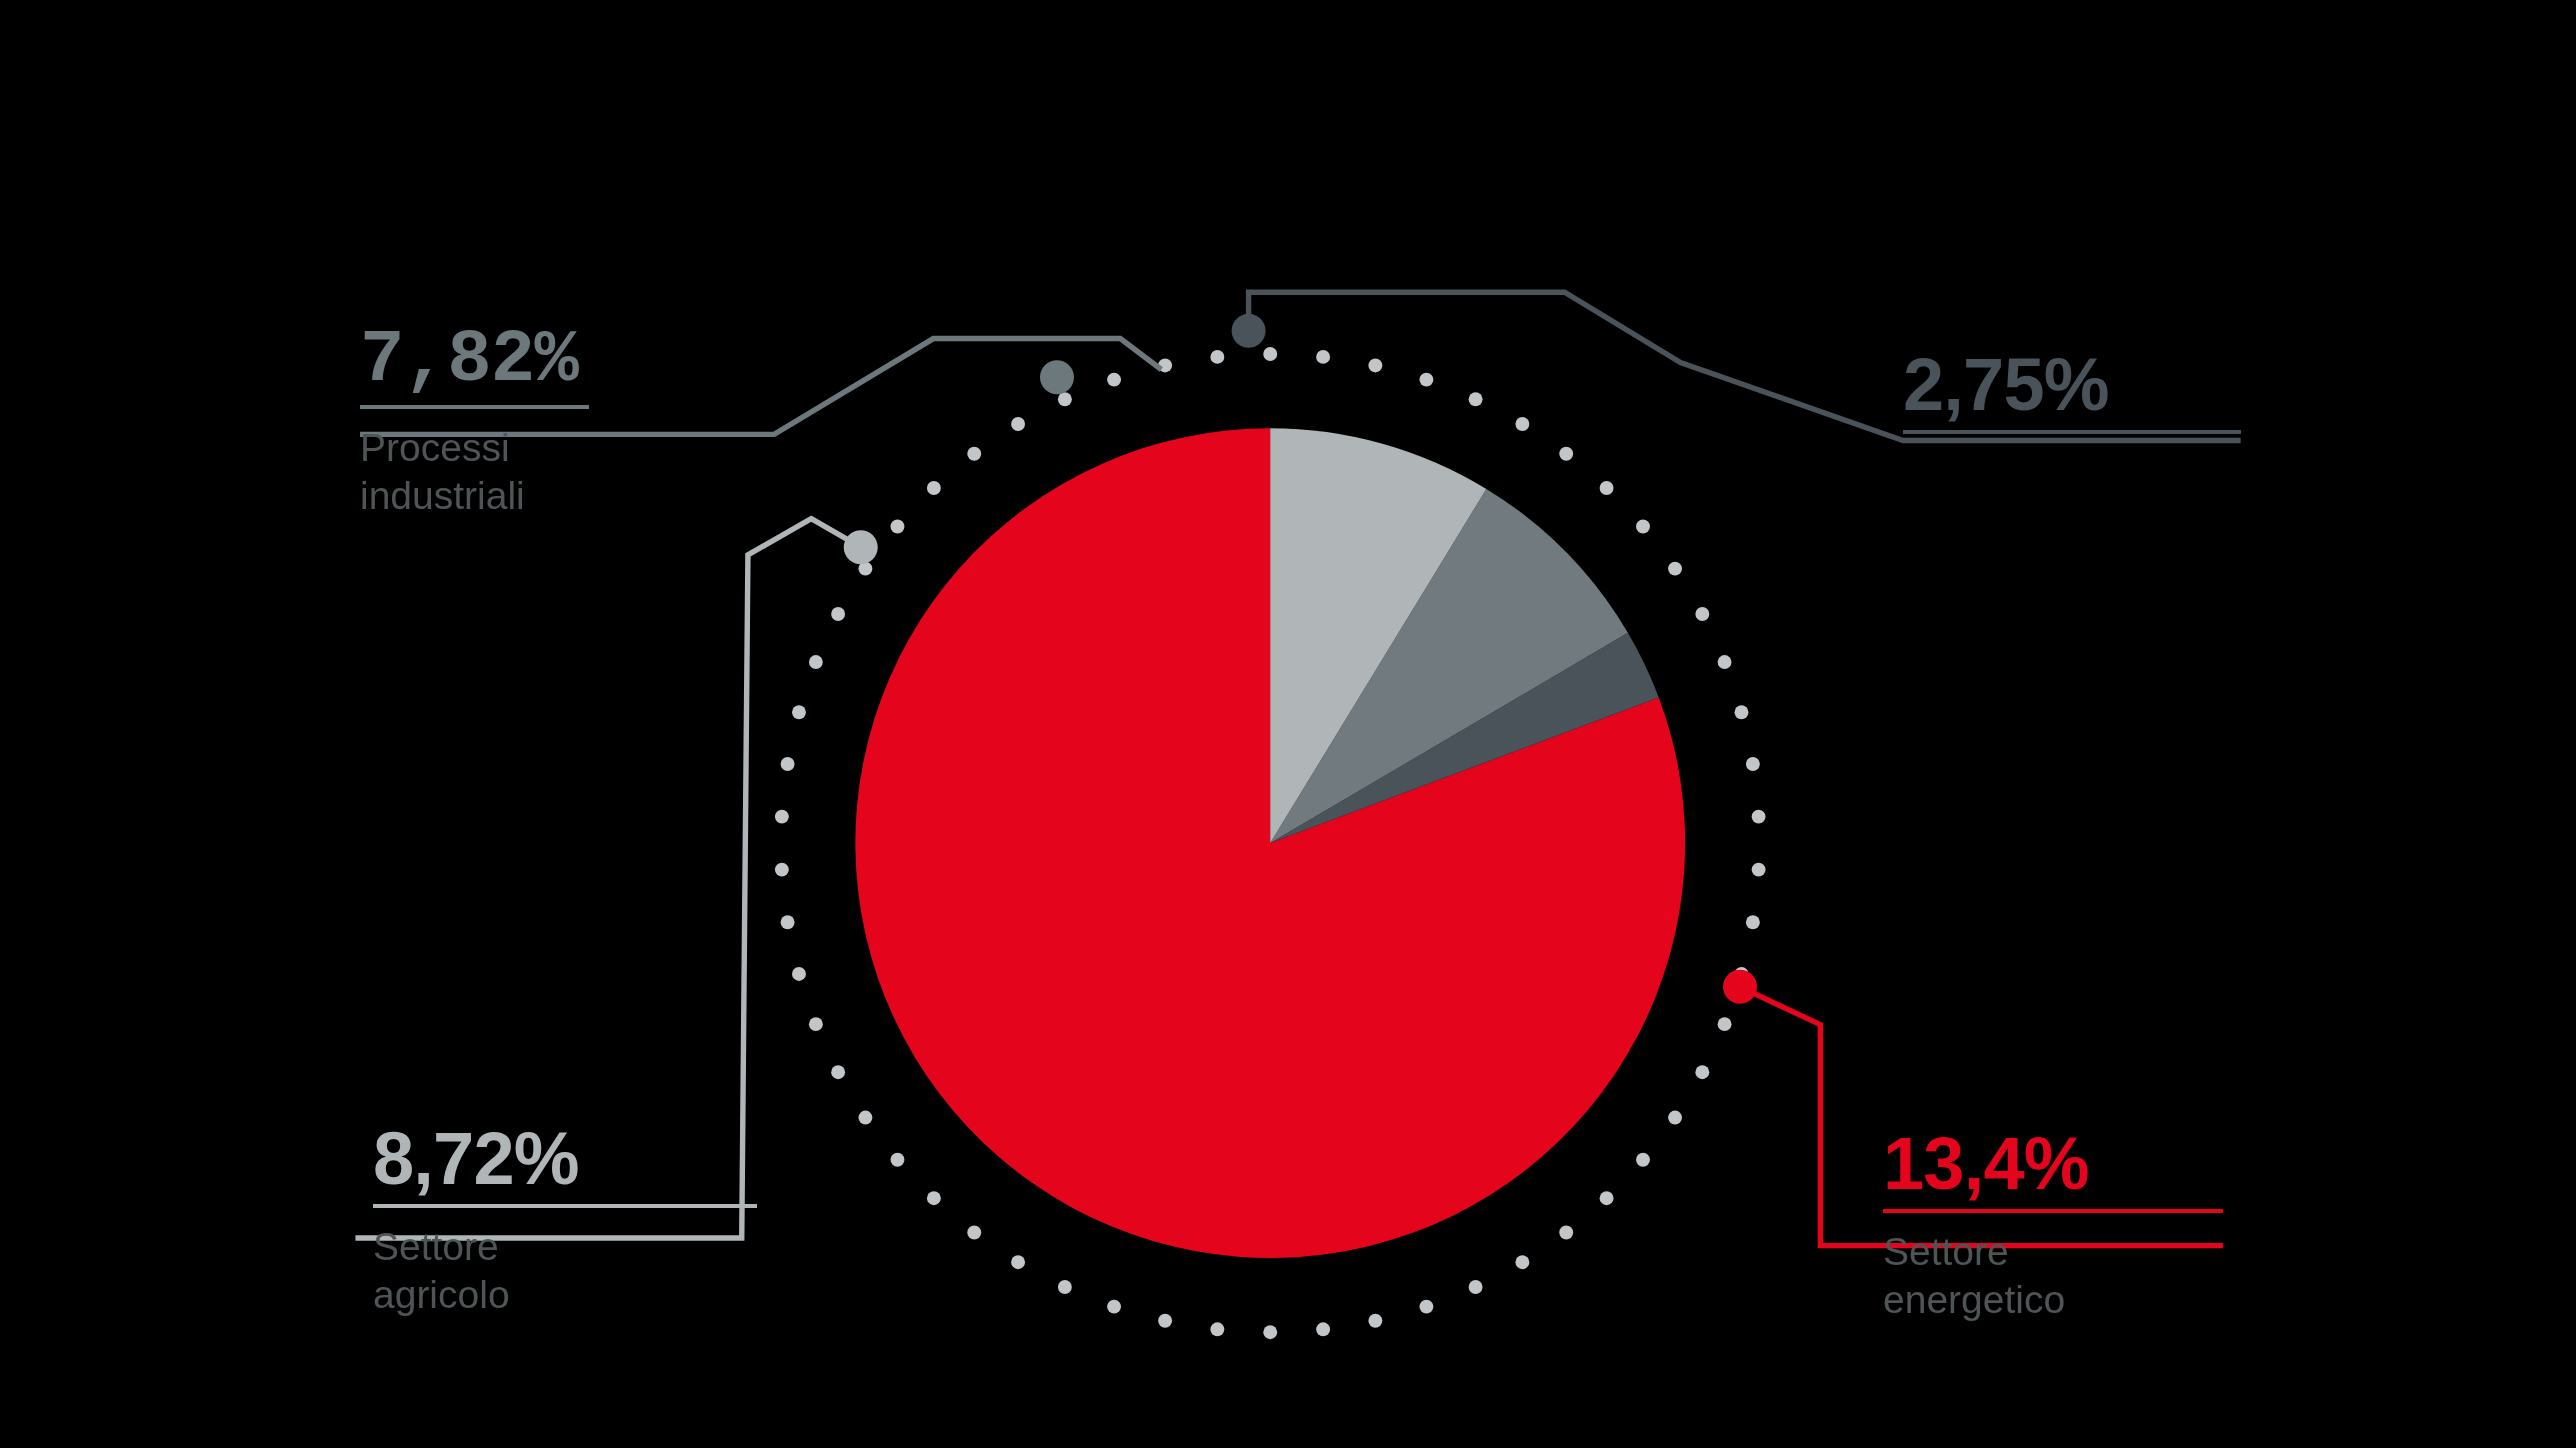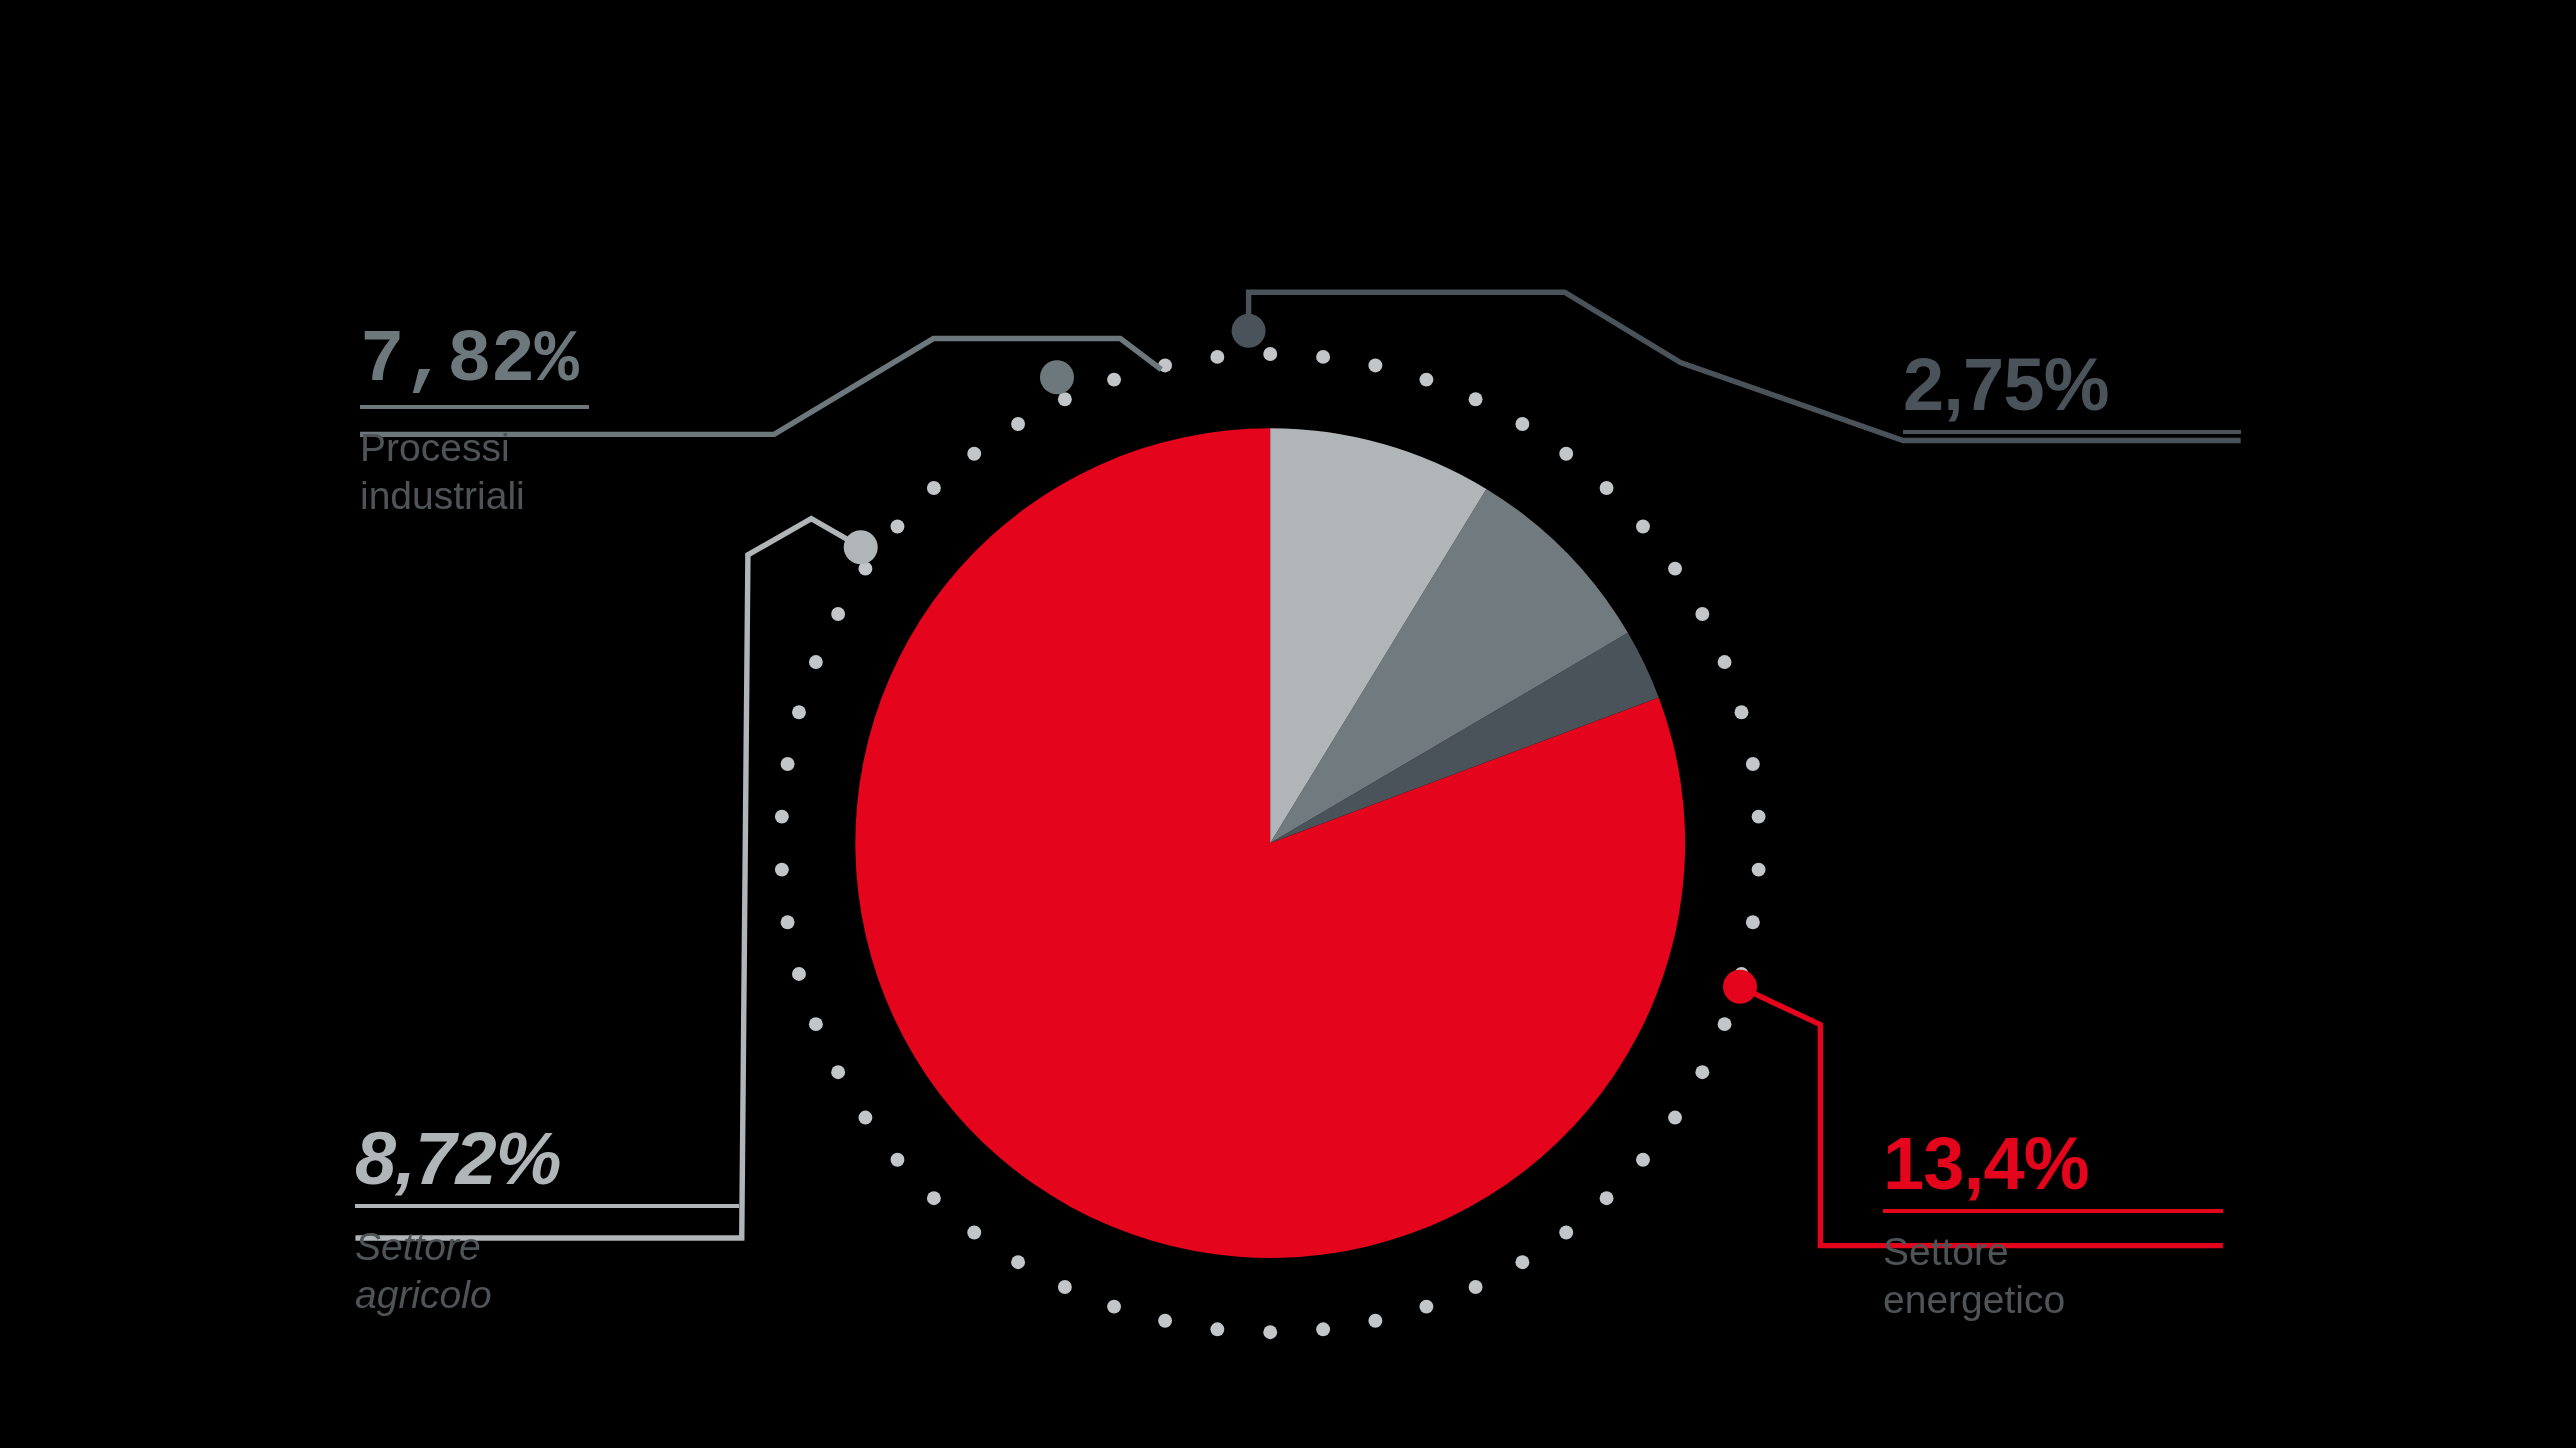--- a/index.html
+++ b/index.html
@@ -29,21 +29,21 @@
     line-height:1.22;
     color:#4f5457;
     margin-top:15.5px;
     white-space:pre-line;
     font-weight:400;
   }
 
   
   #lbl-industrial{left:360px;top:323px;width:229px;}
   #lbl-waste{left:1903px;top:348px;width:338px;}
-  #lbl-agri{left:355px;top:1122px;width:384px;font-style:italic;}
+  #lbl-agri{left:373px;top:1122px;width:384px;}
   #lbl-energy{left:1883px;top:1127px;width:340px;}
 
   #lbl-industrial .pct{color:#6d787d;font-family:Liberation Mono, monospace;}
   #lbl-industrial .rule{background:#6d787d;}
   #lbl-waste .pct{color:#4a525a;}
   #lbl-waste .rule{background:#4a525a;}
   #lbl-agri .pct{color:#b0b5b8;}
   #lbl-agri .rule{background:#b0b5b8;}
   #lbl-energy .pct{color:#e4041c;}
   #lbl-energy .rule{background:#e4041c;}

